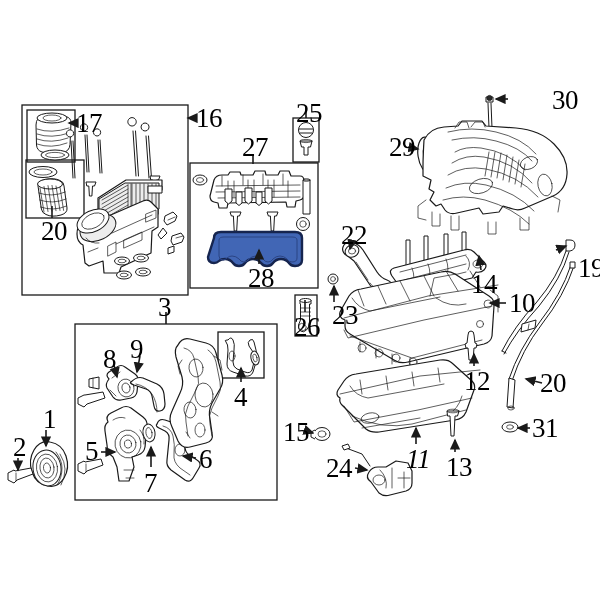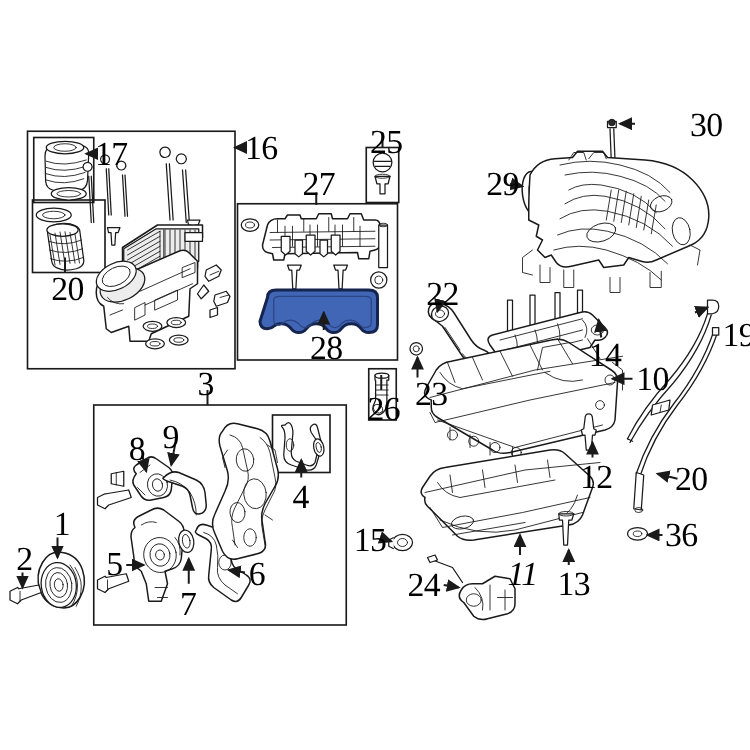--- a/index.html
+++ b/index.html
@@ -551,21 +551,21 @@
   <div class="lbl" style="left:406px; top:446px;font-style:italic;">11</div>
   <div class="lbl" style="left:464px; top:368px;">12</div>
   <div class="lbl" style="left:446px; top:454px;">13</div>
   <div class="lbl" style="left:471px; top:271px;">14</div>
   <div class="lbl" style="left:283px; top:419px;">15</div>
   <div class="lbl" style="left:196px; top:105px;">16</div>
   <div class="lbl" style="left:76px;  top:110px;">17</div>
   <div class="lbl" style="left:41px;  top:218px;">20</div>
   <div class="lbl" style="left:530px; top:255px;margin-left:48px;">19</div>
   <div class="lbl" style="left:540px; top:370px;">20</div>
-  <div class="lbl" style="left:532px; top:415px;">36</div>
+  <div class="lbl" style="left:532px; top:415px;">31</div>
   <div class="lbl" style="left:341px; top:222px;">22</div>
   <div class="lbl" style="left:322px; top:302px;margin-left:10px;">23</div>
   <div class="lbl" style="left:326px; top:455px;">24</div>
   <div class="lbl" style="left:296px; top:100px;">25</div>
   <div class="lbl" style="left:294px; top:314px;">26</div>
   <div class="lbl" style="left:242px; top:134px;">27</div>
   <div class="lbl" style="left:248px; top:265px;">28</div>
   <div class="lbl" style="left:389px; top:134px;">29</div>
   <div class="lbl" style="left:511px; top:87px;margin-left:41px;">30</div>
 

